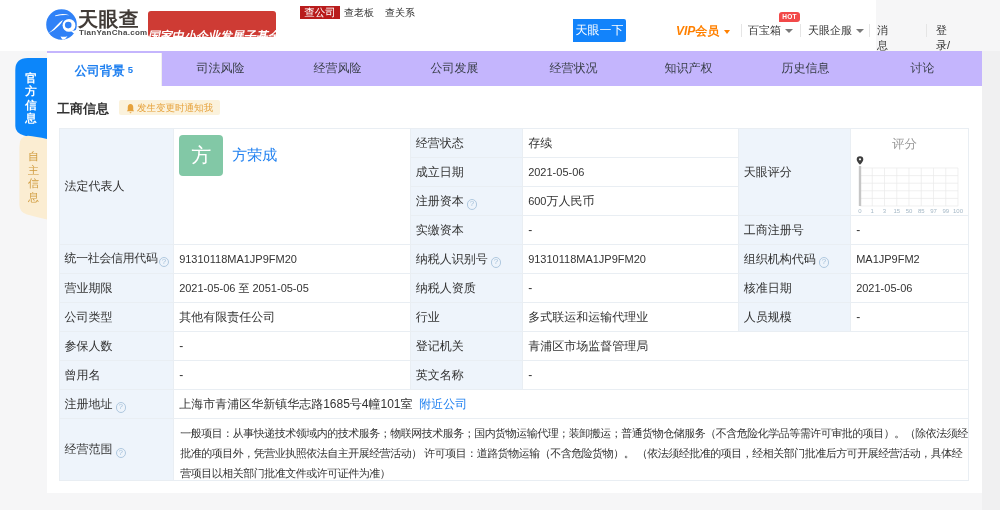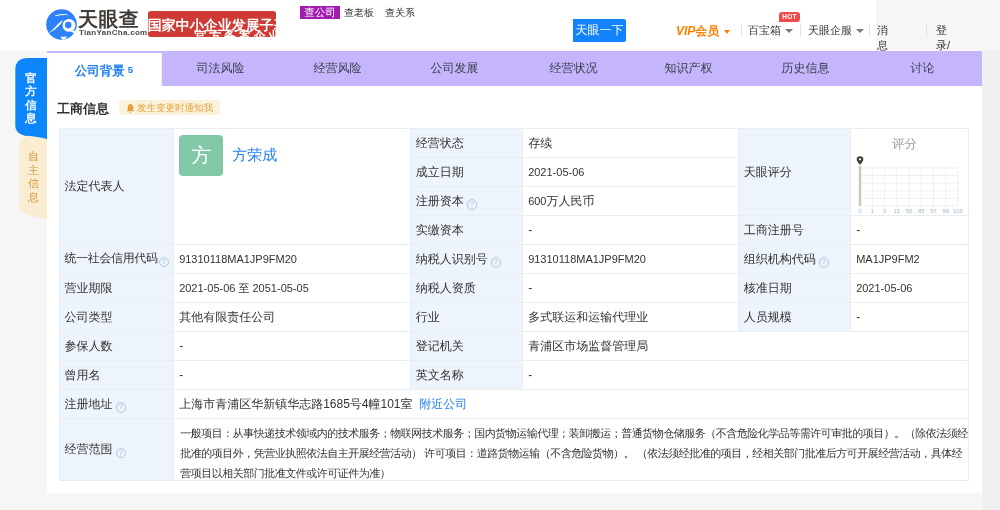--- a/index.html
+++ b/index.html
@@ -4,24 +4,24 @@
 <style>
 * { margin:0; padding:0; box-sizing:border-box; }
 html,body { width:1000px; height:510px; overflow:hidden; background:#F6F6F7;
   font-family:"Liberation Sans", sans-serif; -webkit-font-smoothing:antialiased; }
 .abs { position:absolute; }
 
 #header { position:absolute; left:0; top:0; width:876px; height:51px; background:#fff; }
 #logoTxt { position:absolute; left:78px; top:6px; font-size:20px; font-weight:bold; color:#413B37; letter-spacing:0.4px; }
 #logoSub { position:absolute; left:79px; top:28px; font-size:8px; font-weight:bold; color:#4A4A4A; letter-spacing:0.3px; }
 #redbadge { position:absolute; left:147.7px; top:10.7px; width:128px; height:26.5px; background:#CE3B34; border-radius:3px; color:#fff; text-align:center; white-space:nowrap; }
-#redbadge .l1 { font-size:14px; font-weight:bold; line-height:12.5px; margin-top:8px; }
+#redbadge .l1 { font-size:12px; font-weight:bold; line-height:12.5px; margin-top:19px;font-style:italic; }
 #redbadge .l2 { font-size:12px; font-weight:bold; line-height:11px; letter-spacing:2.8px; text-indent:2.8px;margin-left:44px; }
 .stab { position:absolute; font-size:10px; color:#333; top:6px; }
-#stab1 { left:300px; top:5.5px; width:40px; height:13px; background:#a21caf; color:#fff; text-align:center; font-size:10.5px; line-height:13px; }
+#stab1 { left:300px; top:5.5px; width:40px; height:13px; background:#b91c1c; color:#fff; text-align:center; font-size:10.5px; line-height:13px; }
 #searchbox { position:absolute; left:298px; top:19px; width:275px; height:22.5px; background:#fff; border:2px solid #3784F7; border-right:none; }
 #searchbox .txt { position:absolute; left:4px; top:3.5px; font-size:10.5px; color:#333; line-height:14px; }
 #clearx { position:absolute; left:255px; top:2.5px; width:13px; height:13px; border-radius:50%; background:#F1F1F1; color:#999; font-size:8px; line-height:13px; text-align:center; }
 #searchbtn { position:absolute; left:573px; top:19px; width:53px; height:22.5px; background:#1283FB; border-radius:0 2px 2px 0; color:#fff; font-size:12px; text-align:center; line-height:22.5px; }
 .hmenu { position:absolute; top:23px; font-size:11px; color:#333; }
 .hdiv { position:absolute; top:24px; width:1px; height:13px; background:#E5E5E5; }
 .caret { display:inline-block; width:0; height:0; border-left:4px solid transparent; border-right:4px solid transparent; border-top:4.5px solid #7A7A7A; vertical-align:1px; margin-left:4px; }
 #vip { position:absolute; left:676px; top:23px; color:#FF8000; font-size:12px; font-weight:bold; }
 #vip .caret { border-top-color:#FF8000; border-left-width:3.2px; border-right-width:3.2px; border-top-width:4px; margin-left:5px; }
 #hot { position:absolute; left:779px; top:12px; width:21px; height:9.5px; background:#F24949; border-radius:3px 3px 3px 0; color:#fff; font-size:6.5px; font-weight:bold; line-height:9.5px; text-align:center; letter-spacing:0.3px; }

